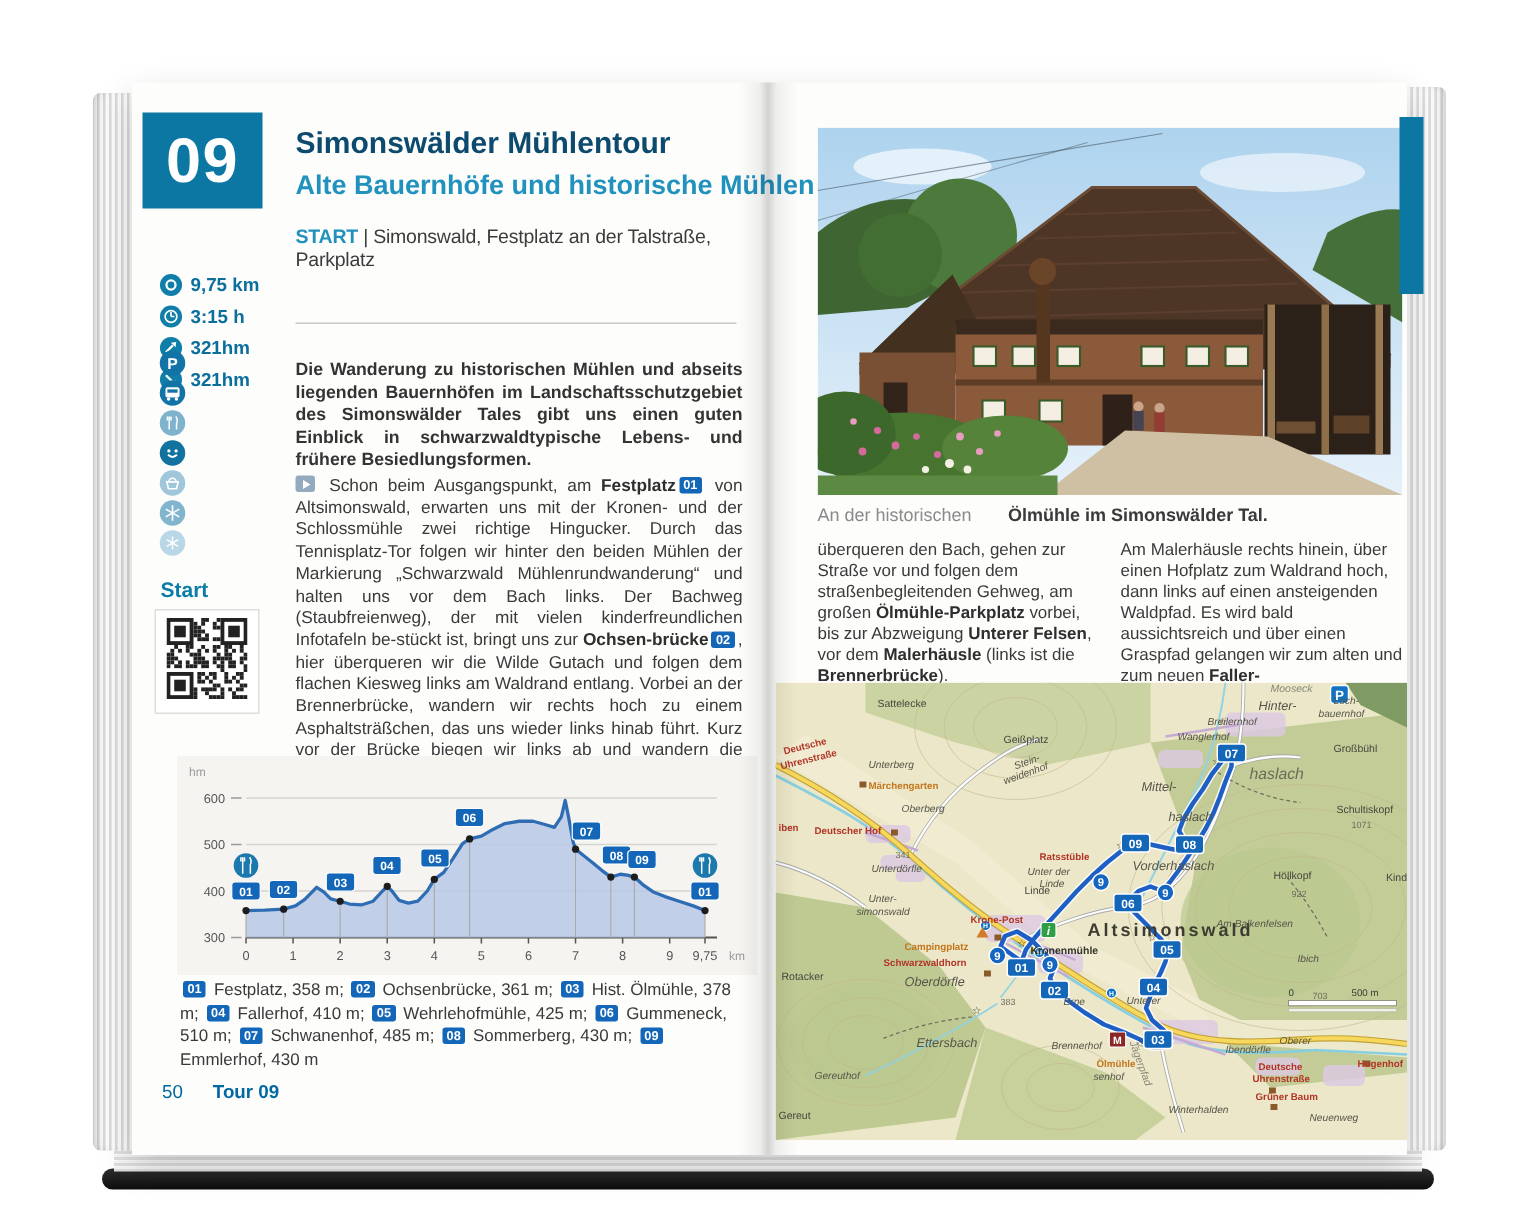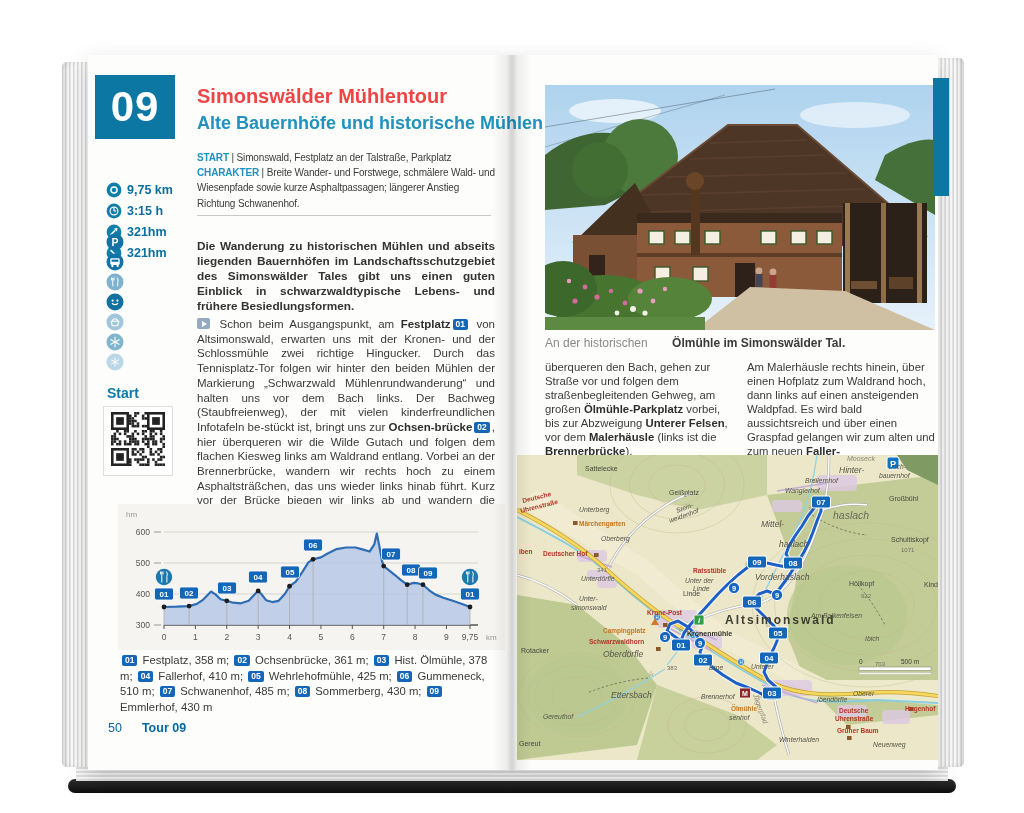--- a/index.html
+++ b/index.html
@@ -16,27 +16,27 @@
   .edges-bottom{position:absolute;left:16px;top:714px;width:872px;height:15px;z-index:3;
     background:repeating-linear-gradient(180deg,#f4f4f4 0 1px,#dedede 1px 3px,#fafafa 3px 4px);}
   .book-cover{position:absolute;left:8px;top:727px;width:888px;height:14px;z-index:2;
     background:linear-gradient(180deg,#2e2e2e,#0d0d0d);border-radius:8px;}
   .gutter{position:absolute;left:404px;top:0;width:40px;height:100%;z-index:50;pointer-events:none;
     background:linear-gradient(90deg,rgba(0,0,0,0) 0%,rgba(0,0,0,.06) 36%,rgba(0,0,0,.17) 50%,rgba(0,0,0,.06) 64%,rgba(0,0,0,0) 100%);}
   .abs{position:absolute;}
   
   .tour-box{left:7px;top:20px;width:80px;height:64px;background:#0d77a4;color:#fff;
     font-size:42px;font-weight:bold;display:flex;align-items:center;justify-content:center;letter-spacing:1px;}
-  .title{left:109px;top:30px;font-size:20px;font-weight:bold;color:#ef4444;}
+  .title{left:109px;top:30px;font-size:20px;font-weight:bold;color:#0c4a6e;}
   .subtitle{left:109px;top:58px;font-size:18px;font-weight:bold;color:#2191bd;}
   .stats{left:18px;top:98px;width:92px;margin-top:29px;}
   .stat-row{display:flex;align-items:center;margin-bottom:5px;height:16px;}
   .stat-row svg{flex:0 0 16px;margin-right:5px;}
   .stat-val{font-size:12.5px;font-weight:bold;color:#0b6f9e;white-space:nowrap;}
-  .facts{left:109px;top:95px;width:300px;font-size:10px;line-height:15.2px;color:#3c3c3c;letter-spacing:-.15px;}
+  .facts{left:109px;top:95px;width:300px;font-size:13px;line-height:15.2px;color:#3c3c3c;letter-spacing:-.15px;}
   .facts p{margin:0;}
   .fact-label{color:#2191bd;font-weight:600;}
   .divider{left:109px;top:160px;width:294px;height:1px;background:#c9c9c9;}
   .amenities{left:18px;top:178px;width:20px;}
   .amenity{margin-bottom:2px;height:18px;}
   .start-heading{left:19px;top:330px;font-size:14px;font-weight:bold;color:#0b7ca8;}
   .qr-box{left:15px;top:351px;width:68px;height:68px;background:#fff;border:1px solid #ddd;
     display:flex;align-items:center;justify-content:center;}
   .intro{left:109px;top:184px;width:298px;font-size:11.8px;line-height:15.1px;font-weight:bold;
     color:#333;text-align:justify;}
@@ -125,21 +125,20 @@
             <circle cx="9" cy="9" r="8.3" fill="#0f7ea9"></circle>
               <path d="M5.2,5.8 L10.4,11" stroke="#fff" stroke-width="1.7"></path>
             <path d="M12.9,13.5 L12.4,9.5 L8.9,13 Z" fill="#fff"></path>
             </svg>
           <span class="stat-val">321hm</span>
         </div>
       </div>
 
       <div class="abs facts">
         <p><span class="fact-label">START</span><span> | </span><span>Simonswald, Festplatz an der Talstraße, Parkplatz</span></p>
-        <p><span class="fact-label">CHARAKTER</span><span> | </span><span>Breite Wander- und Forstwege, schmälere Wald- und Wiesenpfade sowie kurze Asphaltpassagen; längerer Anstieg Richtung Schwanenhof.</span></p>
       </div>
       <div class="abs divider"></div>
 
       <div class="abs amenities" id="amenities">
           <div class="amenity"><svg width="18" height="18" viewBox="0 0 18 18">
               <circle cx="9" cy="9" r="8.5" fill="#1173a6"></circle>
               <text x="9" y="12.8" font-size="10.5" font-weight="bold" fill="#fff" text-anchor="middle" font-family="Liberation Sans,sans-serif">P</text>
             </svg></div>
           <div class="amenity"><svg width="18" height="18" viewBox="0 0 18 18">
               <circle cx="9" cy="9" r="8.5" fill="#1173a6"></circle>

